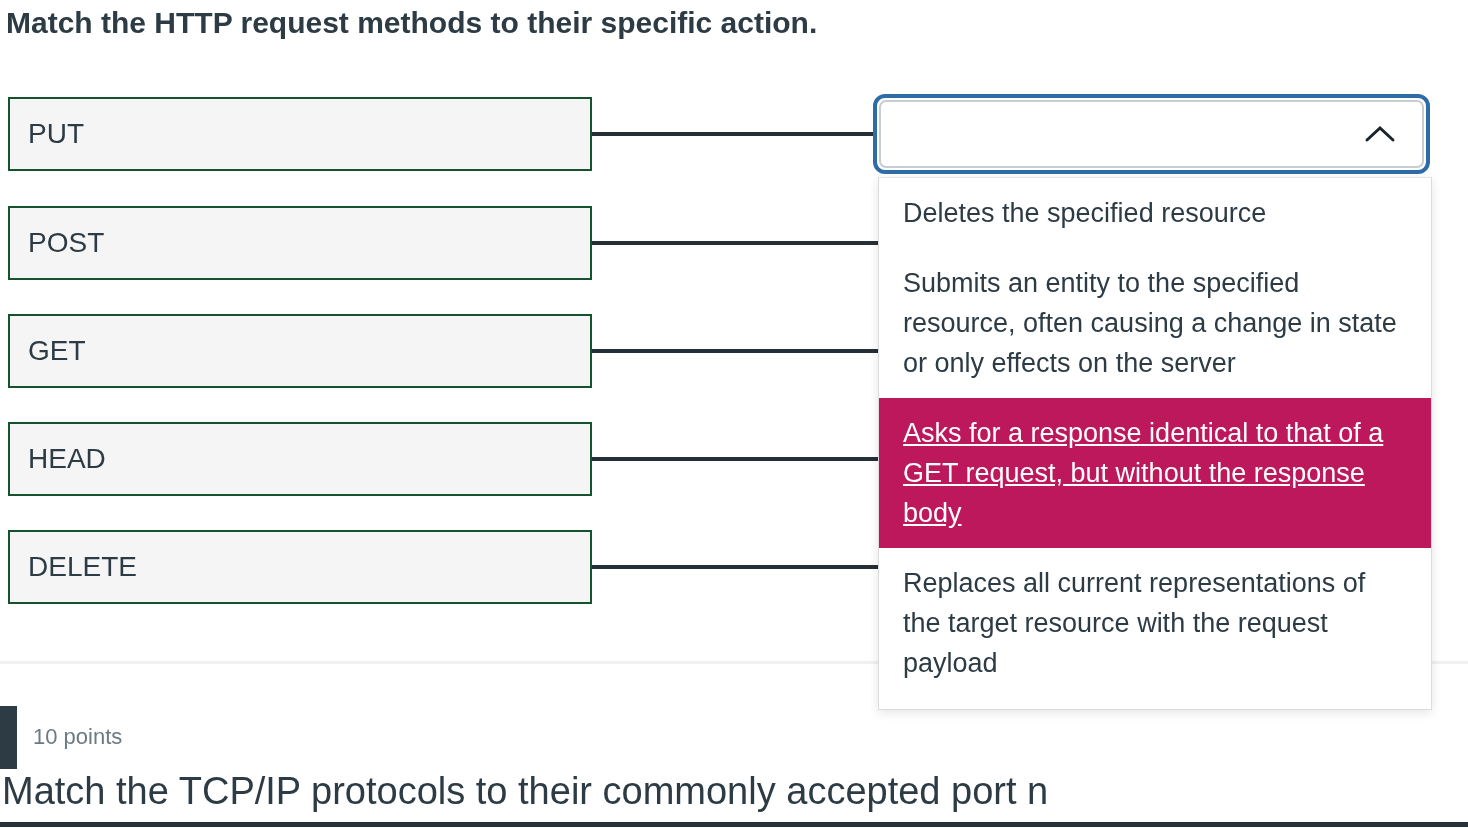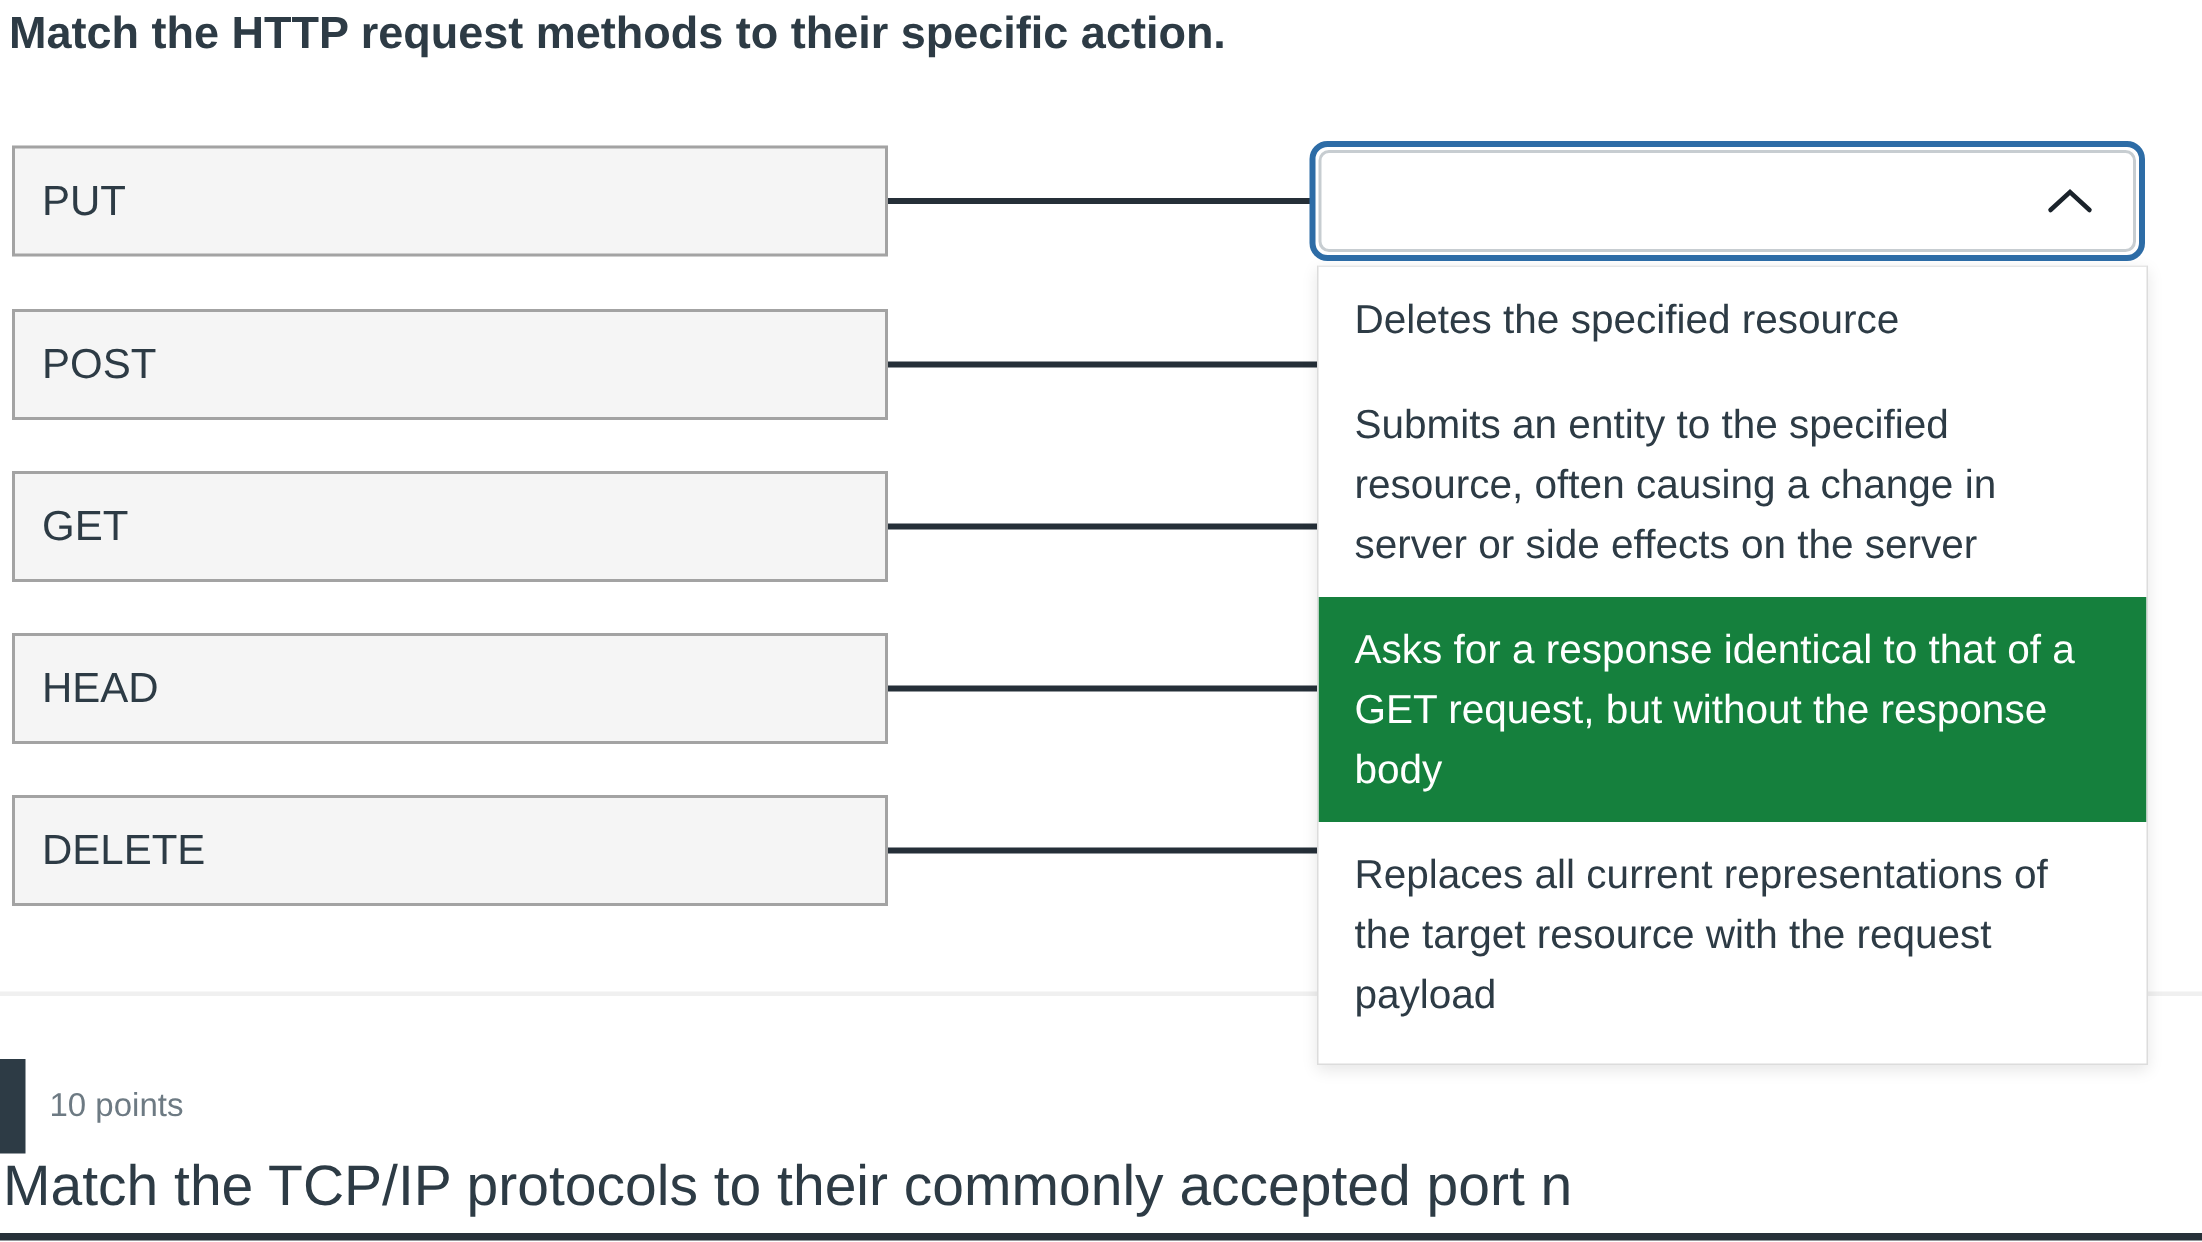--- a/index.html
+++ b/index.html
@@ -22,21 +22,21 @@
     color: #2d3b45;
     white-space: nowrap;
     font-weight: bold;
   }
   .method-box {
     position: absolute;
     left: 8px;
     width: 584px;
     height: 74px;
     background: #f5f5f5;
-    border: 2px solid #a3a3a3;
+    border: 2px solid #14532d;
     display: flex;
     align-items: center;
     padding-left: 18px;
     font-size: 28px;
     color: #2d3b45;
     z-index: 2;
   }
   .box-put    { top: 97px; }
   .box-post   { top: 206px; }
   .box-get    { top: 314px; }
@@ -98,22 +98,23 @@
     overflow: hidden;
   }
   .option {
     padding: 15px 22px 15px 24px;
     font-size: 27px;
     line-height: 40px;
     color: #2d3b45;
     cursor: default;
   }
   .option.highlighted {
-    background: #15803d;
+    background: #be185d;
     color: #ffffff;
+    text-decoration: underline;
   }
 
   .light-divider {
     position: absolute;
     left: 0;
     top: 661px;
     width: 1468px;
     height: 3px;
     background: #f0f0f0;
     z-index: 0;
@@ -189,21 +190,21 @@
     <div class="select-inner">
       <span></span>
       <svg class="chevron-up" width="32" height="18" viewBox="0 0 32 18">
         <polyline points="3,15 16,3 29,15" fill="none" stroke="#1b232b" stroke-width="3" stroke-linecap="round" stroke-linejoin="miter"></polyline>
       </svg>
     </div>
   </div>
 
   <div class="dropdown-panel">
     <div class="option">Deletes the specified resource</div>
-    <div class="option">Submits an entity to the specified resource, often causing a change in server or side effects on the server</div>
+    <div class="option">Submits an entity to the specified resource, often causing a change in state or only effects on the server</div>
     <div class="option highlighted">Asks for a response identical to that of a GET request, but without the response body</div>
     <div class="option">Replaces all current representations of the target resource with the request payload</div>
   </div>
 
   <div class="light-divider"></div>
 
   <div class="accent-bar"></div>
   <div class="points-label">10 points</div>
   <div class="next-question-prompt">Match the TCP/IP protocols to their commonly accepted port n</div>
 

